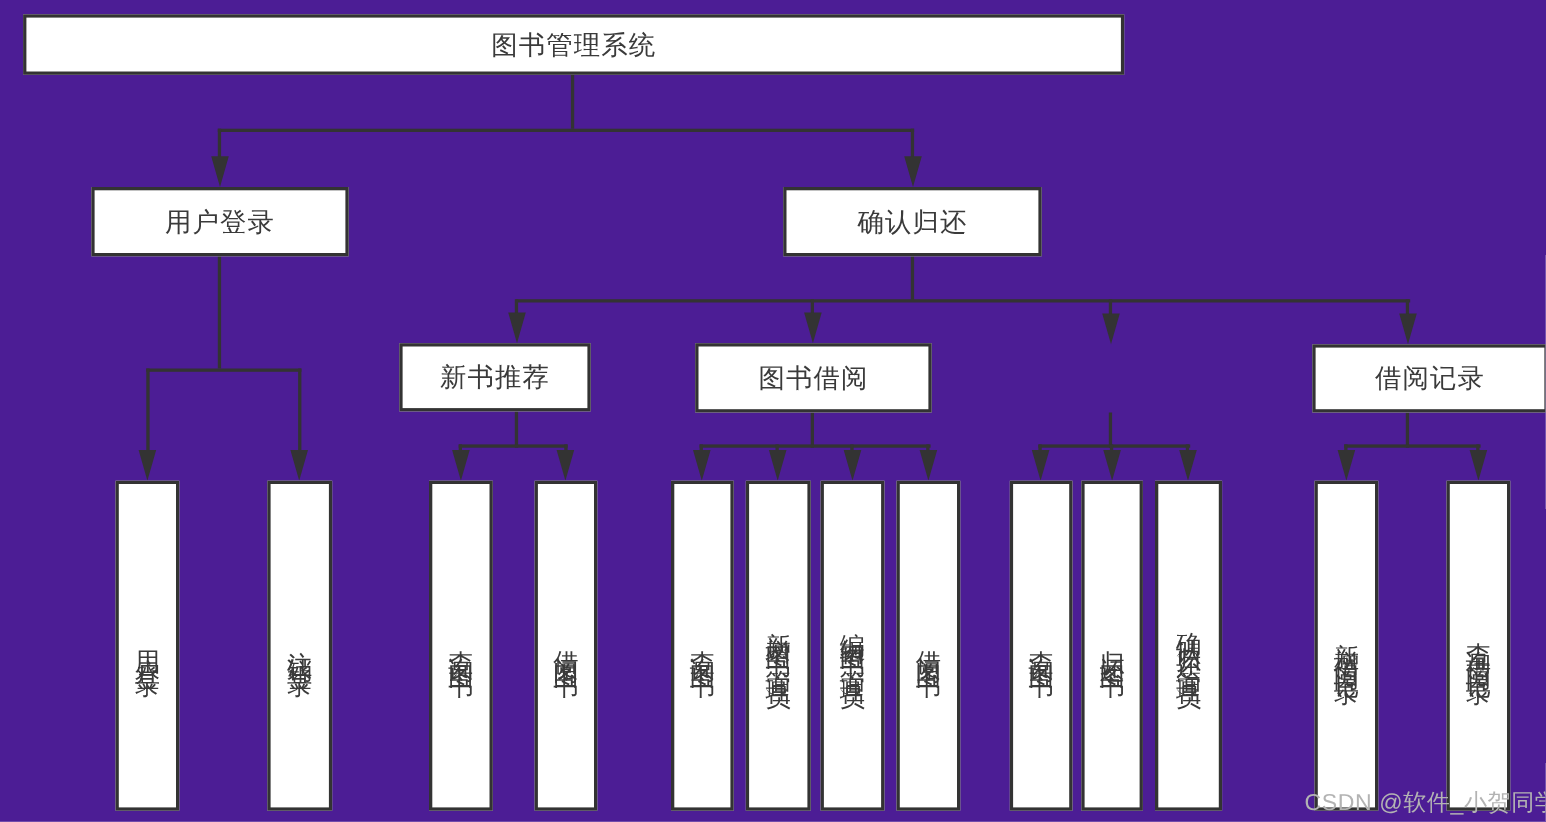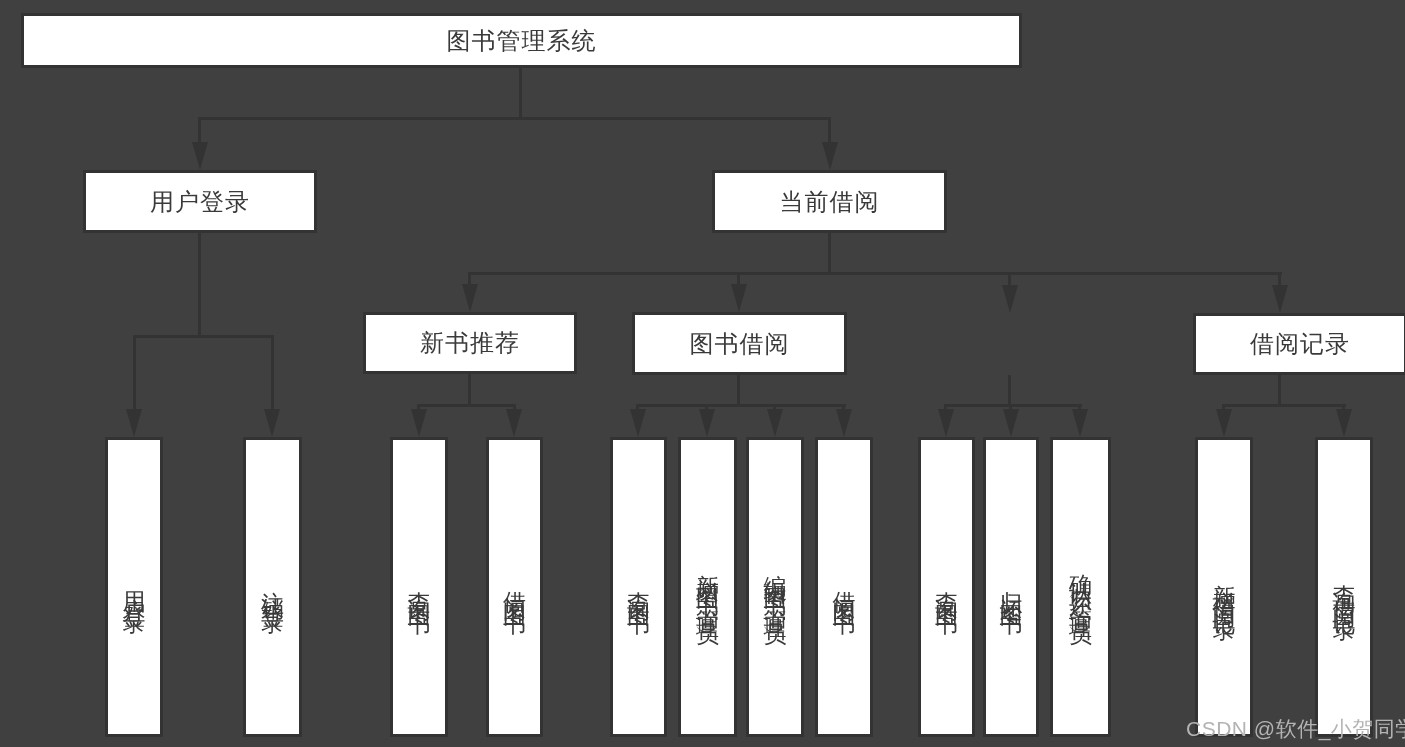--- a/index.html
+++ b/index.html
@@ -4,21 +4,21 @@
 <style>
   html, body { margin: 0; padding: 0; }
   body {
     font-family: "Liberation Sans", "DejaVu Sans", sans-serif;
     background: #ffffff;
   }
   .stage {
     position: relative;
     width: 1405px;
     height: 747px;
-    background: #404040;
+    background: #4c1d95;
     overflow: hidden;
     text-decoration: underline;
   }
   
   .node {
     position: absolute;
     box-sizing: border-box;
     background: #ffffff;
     border: 3px solid #333333;
     display: flex;
@@ -75,24 +75,24 @@
 
   <div class="node" style="left:21px; top:13px; width:1001px; height:55px;">
     <span>图书管理系统</span>
   </div>
 
   <div class="node" style="left:83px; top:170px; width:234px; height:63px;">
     <span>用户登录</span>
   </div>
 
   <div class="node" style="left:712px; top:170px; width:235px; height:63px;">
-    <span>当前借阅</span>
-  </div>
-
-  <div class="node" style="left:363px; top:312px; width:214px; height:62px;">
+    <span>确认归还</span>
+  </div>
+
+  <div class="node" style="left:363px; top:312px; width:174px; height:62px;">
     <span>新书推荐</span>
   </div>
 
   <div class="node" style="left:632px; top:312px; width:215px; height:63px;">
     <span>图书借阅</span>
   </div>
 
 
   <div class="node" style="left:1173px; top:313px; width:214px; height:62px;margin-left:20px;">
     <span>借阅记录</span>

